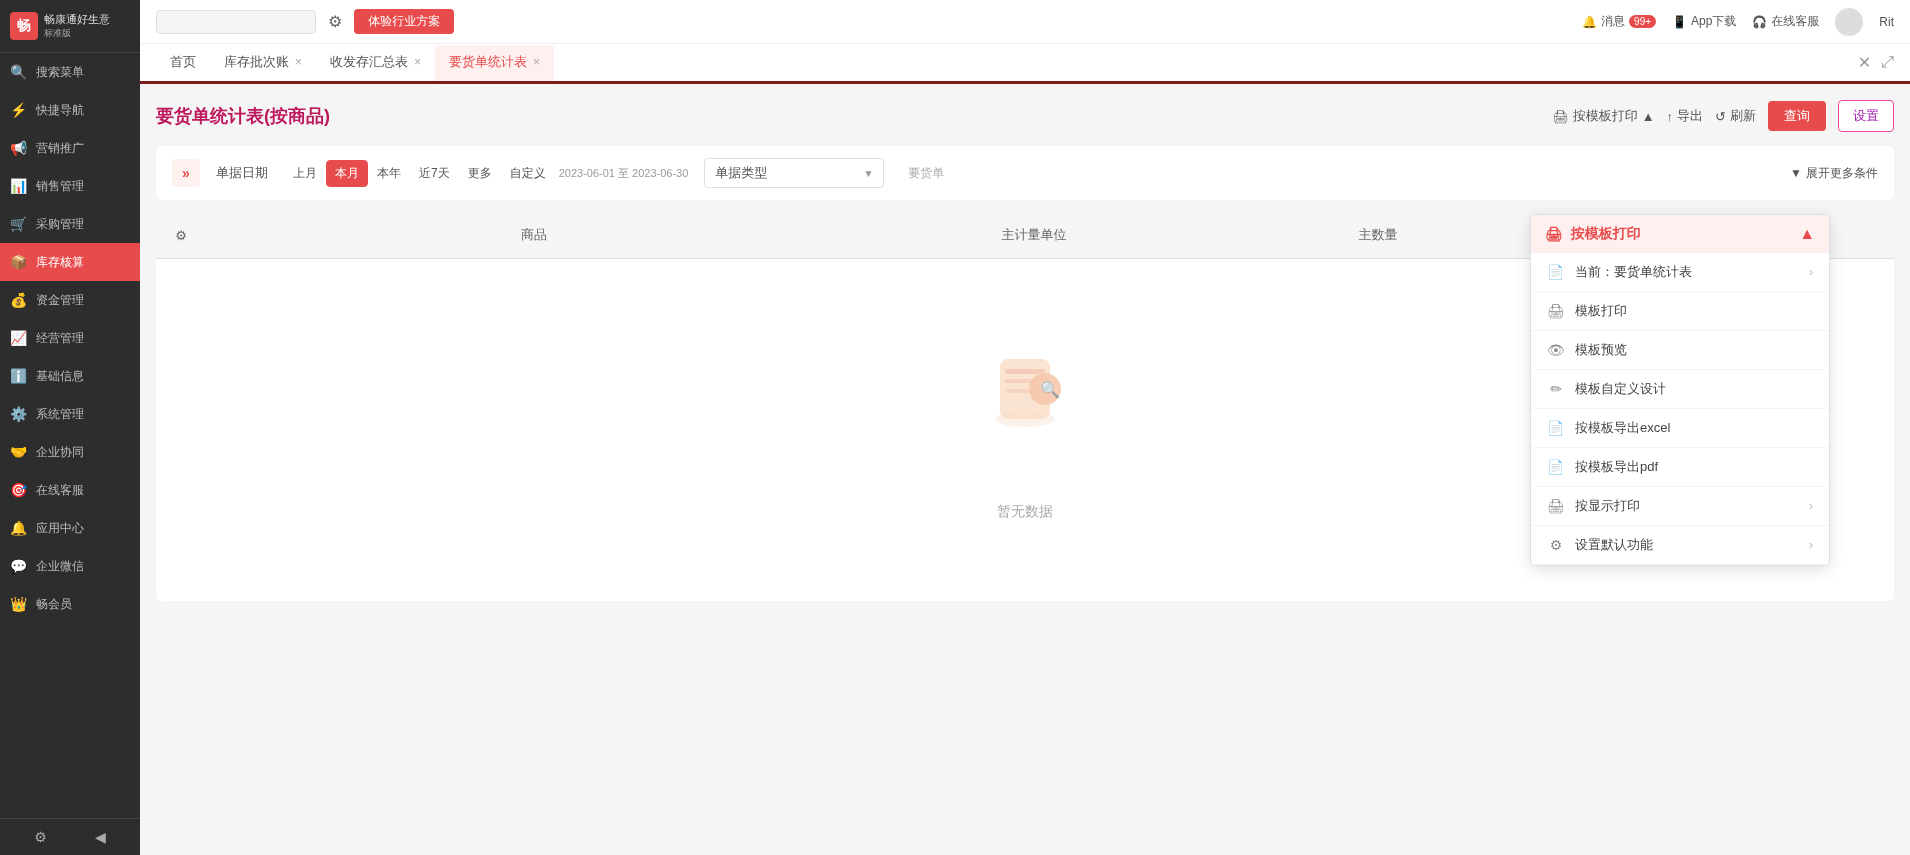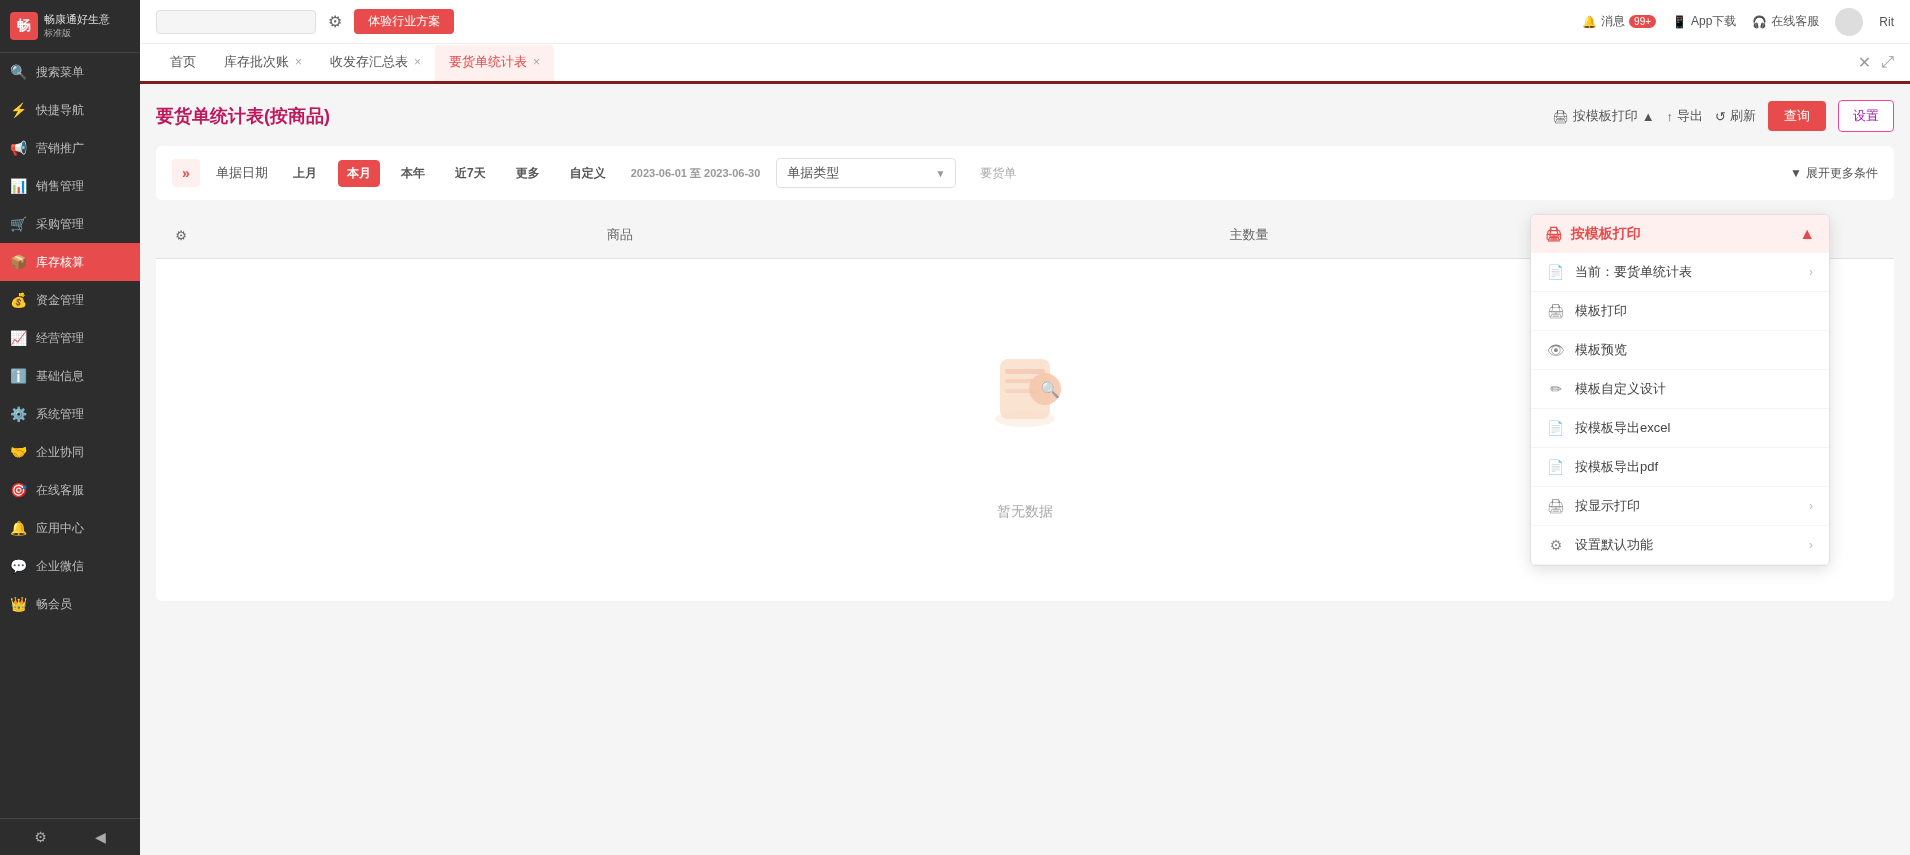--- a/index.html
+++ b/index.html
@@ -50,21 +50,21 @@
     .page-title { font-size: 18px; font-weight: bold; color: #be185d; }
     .page-actions { display: flex; align-items: center; gap: 12px; }
     .action-btn { display: flex; align-items: center; gap: 4px; cursor: pointer; color: #555; font-size: 13px; }
     .action-btn-primary { background: #e84b4b; color: white; padding: 6px 16px; border-radius: 4px; cursor: pointer; border: none; font-size: 13px; }
     .action-btn-outline { background: white; color: #a21caf; padding: 6px 14px; border-radius: 4px; cursor: pointer; border: 1px solid #ec4899; font-size: 13px; }
 
     
     .filter-bar { background: white; border-radius: 6px; padding: 12px 16px; margin-bottom: 12px; display: flex; align-items: center; gap: 16px; flex-wrap: wrap; }
     .filter-expand { display: flex; align-items: center; gap: 4px; color: #e84b4b; background: #fff0f0; border-radius: 4px; width: 28px; height: 28px; justify-content: center; cursor: pointer; font-size: 14px; font-weight: bold; }
     .filter-label { color: #555; font-size: 13px; white-space: nowrap; }
-    .filter-date-group { display: flex; align-items: center; gap: 12px; font-weight: bold; }
+    .filter-date-group { display: flex; align-items: center; gap: 0; }
     .date-btn { padding: 4px 8px; border-radius: 4px; cursor: pointer; font-size: 12px; border: 1px solid transparent; color: #555; }
     .date-btn.active { background: #e84b4b; color: white; border-color: #e84b4b; }
     .date-range { color: #999; font-size: 11px; margin-left: 4px; }
     .filter-select { display: flex; align-items: center; gap: 16px; border: 1px solid #e0e0e0; border-radius: 4px; padding: 5px 10px; cursor: pointer; min-width: 180px; font-size: 13px; color: #555; background: white; }
     .filter-select-arrow { margin-left: auto; color: #999; font-size: 10px; }
     .expand-btn { display: flex; align-items: center; gap: 4px; cursor: pointer; color: #555; font-size: 12px; }
 
     
     .table-container { background: white; border-radius: 6px; overflow: hidden; }
     .table-header { display: flex; align-items: center; background: #f5f5f5; border-bottom: 1px solid #e0e0e0; padding: 8px 0; }
@@ -285,20 +285,21 @@
           <span>▼</span>
           <span>展开更多条件</span>
         </div>
       </div>
     </div>
 
     <div class="table-container">
       <div class="table-header">
         <div class="table-col table-col-settings">⚙</div>
         <div class="table-col table-col-goods">商品</div>
+        <div class="table-col table-col-unit">主计量单位</div>
         <div class="table-col table-col-qty">主数量</div>
         <div class="table-col table-col-amount">零售金额</div>
       </div>
 
       <div class="empty-state">
         <div class="empty-icon">
           
           <svg width="100" height="100" viewBox="0 0 100 100" xmlns="http://www.w3.org/2000/svg">
             <ellipse cx="50" cy="80" rx="30" ry="8" fill="#f5d5c0" opacity="0.5"></ellipse>
             <rect x="25" y="20" width="50" height="60" rx="8" fill="#f5c5a0" opacity="0.8"></rect>

